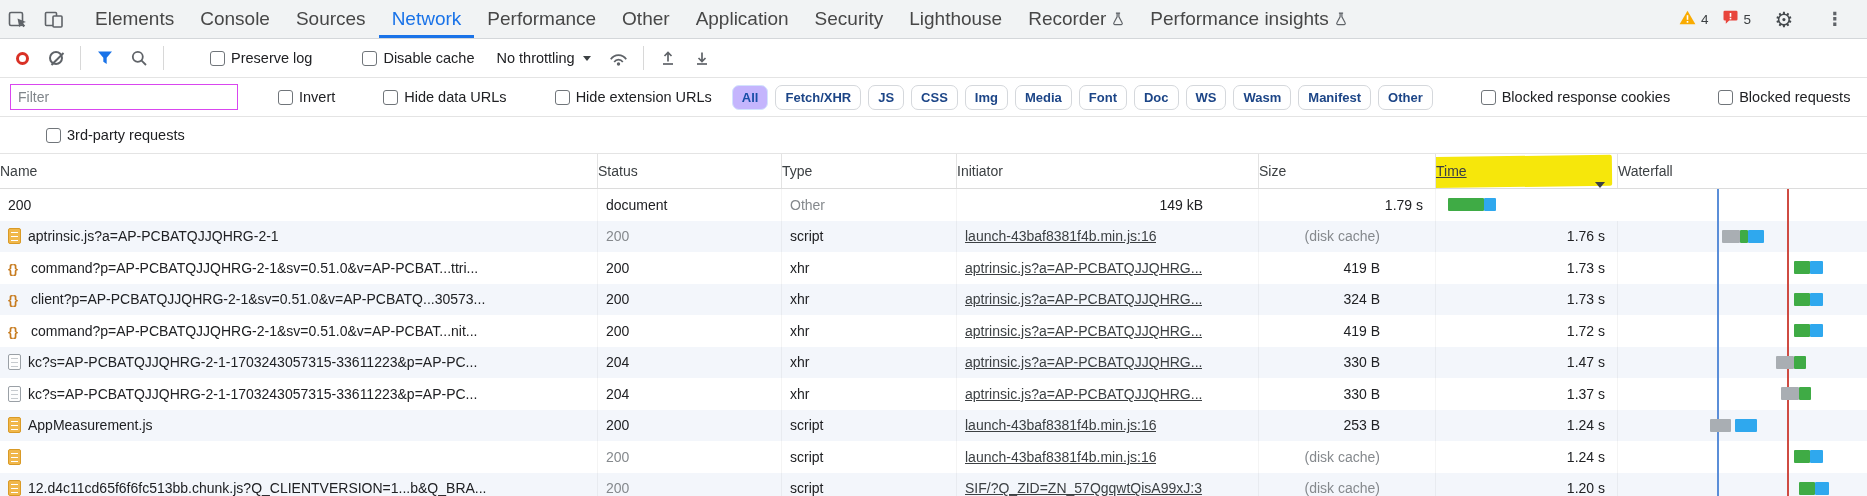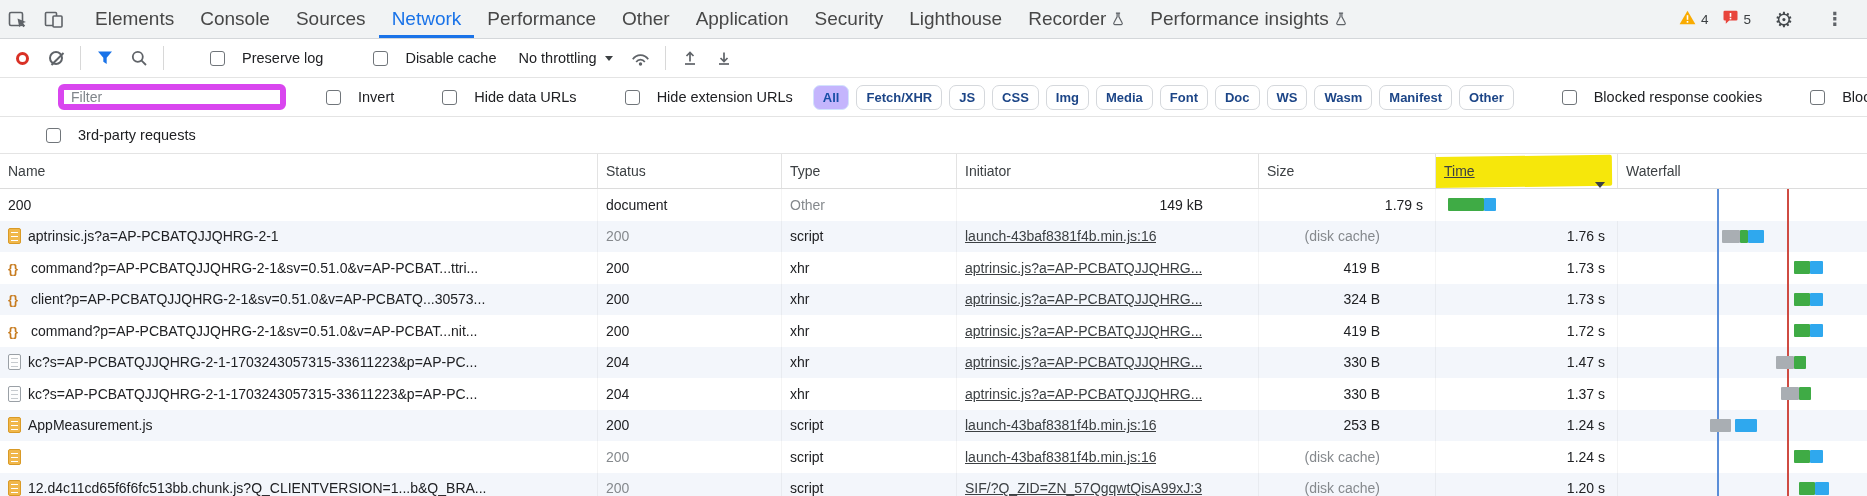--- a/index.html
+++ b/index.html
@@ -24,39 +24,39 @@
   .glyph-gear{font-size:21px;line-height:1;color:#454a4e;}
   .glyph-kebab{font-size:18px;font-weight:bold;color:#5f6368;}
 
   
   .toolbar{height:39px;border-bottom:1px solid #e4e4e4;display:flex;align-items:center;padding:0 8px;gap:6px;}
   .tb-item{display:flex;align-items:center;justify-content:center;width:28px;height:28px;}
   .sep{width:1px;height:24px;background:#d8d8d8;margin:0 4px;flex:none;}
   .rec{width:13px;height:13px;border:3px solid #d93025;border-radius:50%;}
   .clear-glyph{width:14px;height:14px;border:2px solid #5f6368;border-radius:50%;position:relative;}
   .clear-glyph::after{content:'';position:absolute;left:-2px;top:5px;width:17px;height:2px;background:#5f6368;transform:rotate(-45deg);}
-  .check{display:flex;align-items:center;gap:17px;font-size:14.5px;color:#202124;white-space:nowrap;margin:0 8px;padding-left:28px;}
+  .check{display:flex;align-items:center;gap:6px;font-size:14.5px;color:#202124;white-space:nowrap;margin:0 8px;padding-left:28px;}
   .cb{width:15px;height:15px;border:1.6px solid #70757a;border-radius:3px;background:#fff;flex:none;}
   .throttle{display:flex;align-items:center;gap:8px;font-size:14.5px;margin:0 8px;white-space:nowrap;}
   .dd-caret{width:0;height:0;border-left:4.5px solid transparent;border-right:4.5px solid transparent;border-top:5.5px solid #3c4043;}
 
   
   .filterbar{height:39px;border-bottom:1px solid #e4e4e4;display:flex;align-items:center;padding:0 10px;gap:4px;white-space:nowrap;overflow:hidden;}
-  .filter-input{width:228px;height:26px;border:6px solid #d946ef;border-radius:6px;padding:0 7px;font-size:14px;font-family:inherit;color:#202124;outline:none;flex:none;margin-left:48px;}
+  .filter-input{width:228px;height:26px;border:1px solid #d946ef;border-radius:0;padding:0 7px;font-size:14px;font-family:inherit;color:#202124;outline:none;flex:none;}
   .filter-input::placeholder{color:#80868b;}
   .chips{display:flex;gap:7px;margin:0 8px;}
   .chip{font-family:inherit;font-size:13px;font-weight:bold;color:#1c4587;background:#fff;border:1px solid #d5d8dc;border-radius:7px;padding:4px 9px;white-space:nowrap;}
   .chip.selected{background:#c4b5fd;border-color:#d3e3fd;color:#174ea6;}
 
   
   .thirdparty{height:37px;border-bottom:1px solid #e4e4e4;display:flex;align-items:center;padding:0 10px;}
 
   
   .thead{display:grid;grid-template-columns:var(--cols);height:35px;border-bottom:1px solid #dcdcdc;background:#fff;}
-  .th{line-height:34px;padding-left:8px;font-size:14px;color:#3c4043;border-right:1px solid #e3e3e3;position:relative;overflow:hidden;white-space:nowrap;}
+  .th{line-height:34px;font-size:14px;color:#3c4043;border-right:1px solid #e3e3e3;position:relative;overflow:hidden;white-space:nowrap;}
   .th:last-child{border-right:none;}
   .th-time{display:flex;align-items:flex-end;padding-right:12px;text-decoration:underline;}
   .th-label{position:relative;z-index:1;}
   .hl{position:absolute;left:-20px;right:5px;top:2px;bottom:1px;background:var(--highlight);transform:rotate(-0.7deg);border-radius:2px;}
   .sort-caret{margin-left:auto;width:0;height:0;border-left:5px solid transparent;border-right:5px solid transparent;border-top:6px solid #3c4043;position:relative;z-index:1;}
 
   .tbody{position:relative;}
   .row{display:grid;grid-template-columns:var(--cols);height:31.5px;align-items:center;}
   .row:nth-child(even){background:#f3f6fb;}
   .c{padding:0 6px 0 8px;font-size:14px;white-space:nowrap;overflow:hidden;height:100%;display:flex;align-items:center;border-right:1px solid rgba(0,0,0,0.045);}

